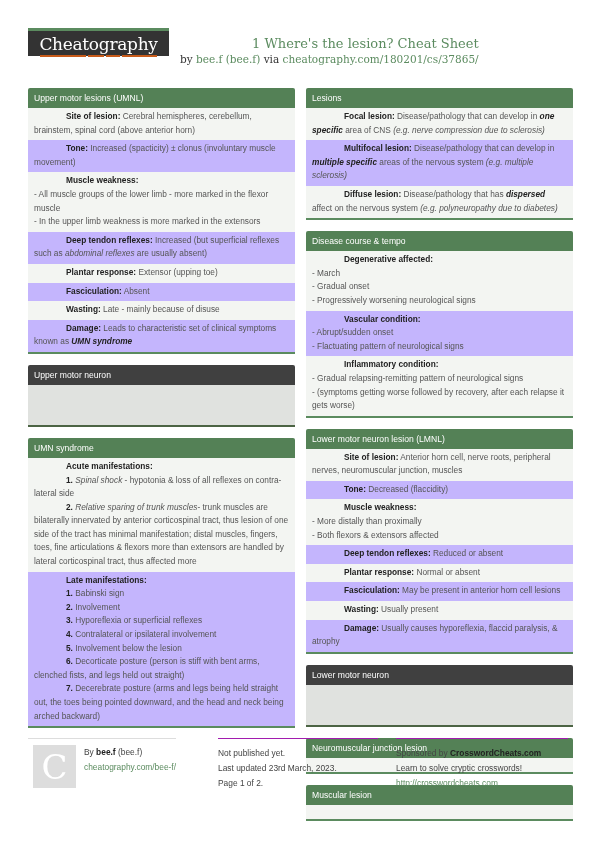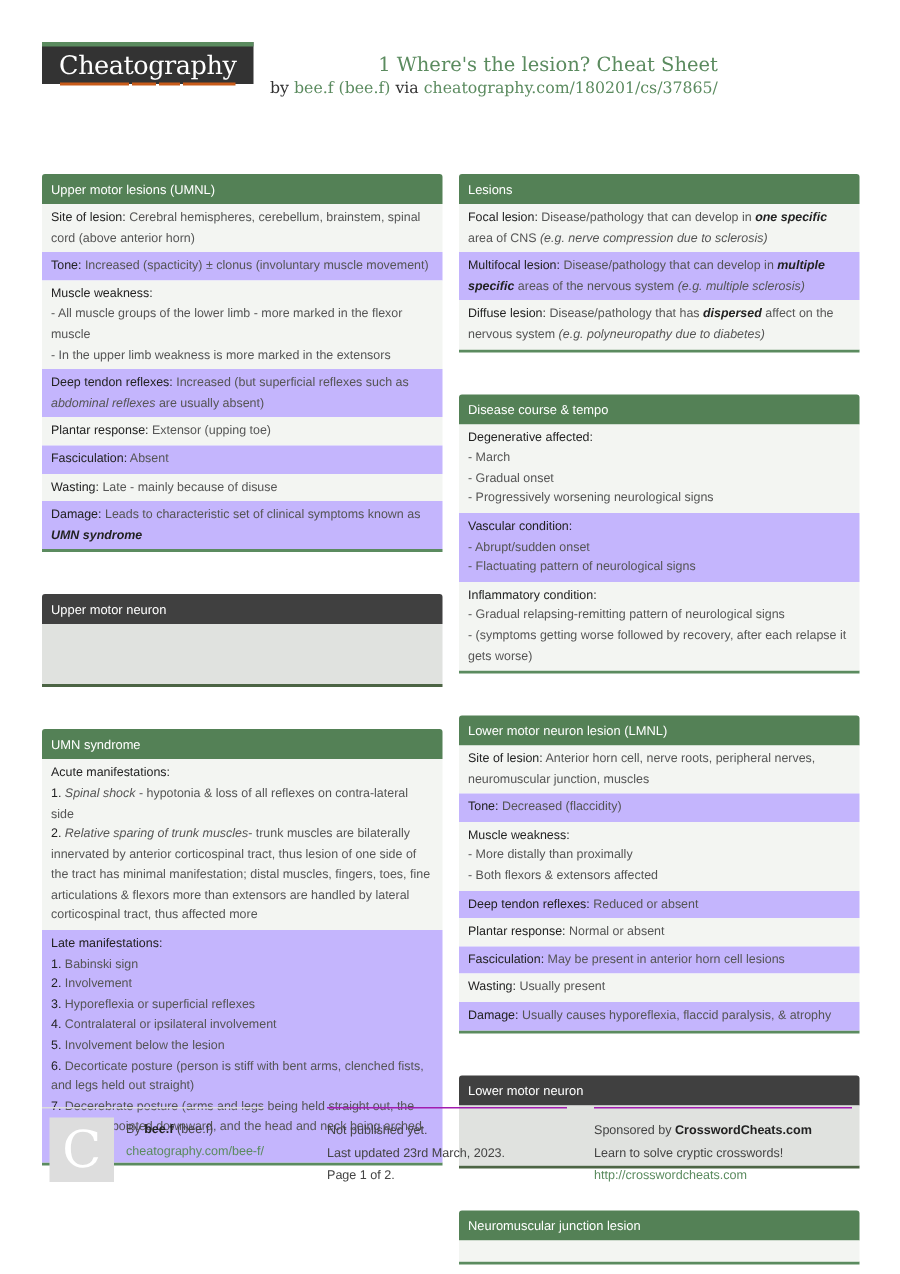--- a/index.html
+++ b/index.html
@@ -13,27 +13,27 @@
     .title-block { position: absolute; left: 152px; top: 8px; text-align: right; }
     .title { font-family: "DejaVu Serif", serif; font-size: 13px; color: #5b8b5f; }
     .byline { font-family: "DejaVu Serif", serif; font-size: 10.5px; color: #333; margin-top: 2px; }
     .byline .link { color: #5b8b5f; }
 
     .col { position: absolute; top: 88px; width: 267px; }
     .col-left { left: 28px; }
     .col-right { left: 306px; }
 
     .block { margin-bottom: 11px; border-bottom: 2px solid #5b8b5f; }
-    .block-head { background: #548156; color: #fff; font-size: 8.6px; padding: 5px 6px; height: 20px; line-height: 10px; border-radius: 2px 2px 0 0; margin-top: 28px; }
+    .block-head { background: #548156; color: #fff; font-size: 8.6px; padding: 5px 6px; height: 20px; line-height: 10px; border-radius: 2px 2px 0 0; }
     .block-head.dark { background: #404040; }
     .block.dark { border-bottom-color: #4c6444; }
     .row { font-size: 8.3px; line-height: 13.6px; padding: 2px 6px 3px; color: #555; }
     .row.odd { background: #f3f5f2; }
     .row.even { background: #c4b5fd; }
-    .row b { color: #222; font-weight: normal; }
+    .row b { color: #222; font-weight: bold; margin-left: 32px; }
     .row i { font-style: italic; }
     .row .bi { font-weight: bold; font-style: italic; color: #222; }
     .image-body { height: 40px; background: #e0e2df; }
     .empty-body { height: 14px; background: #f3f5f2; }
 
     .footer { position: absolute; top: 738px; left: 28px; right: 28px; height: 60px; }
     .fcol { position: absolute; top: 0; border-top: 1px solid #a21caf; padding-top: 7px; font-size: 8.4px; line-height: 15px; color: #444; }
     .fcol-2 { left: 160px; width: 90px; }
     .fcol-3 { left: 368px; width: 172px; }
     .avatar { position: absolute; left: 5px; top: 7px; width: 43px; height: 43px; background: #dddddd; color: #fff; font-family: "DejaVu Serif", serif; font-size: 34px; display: flex; align-items: center; justify-content: center; }

